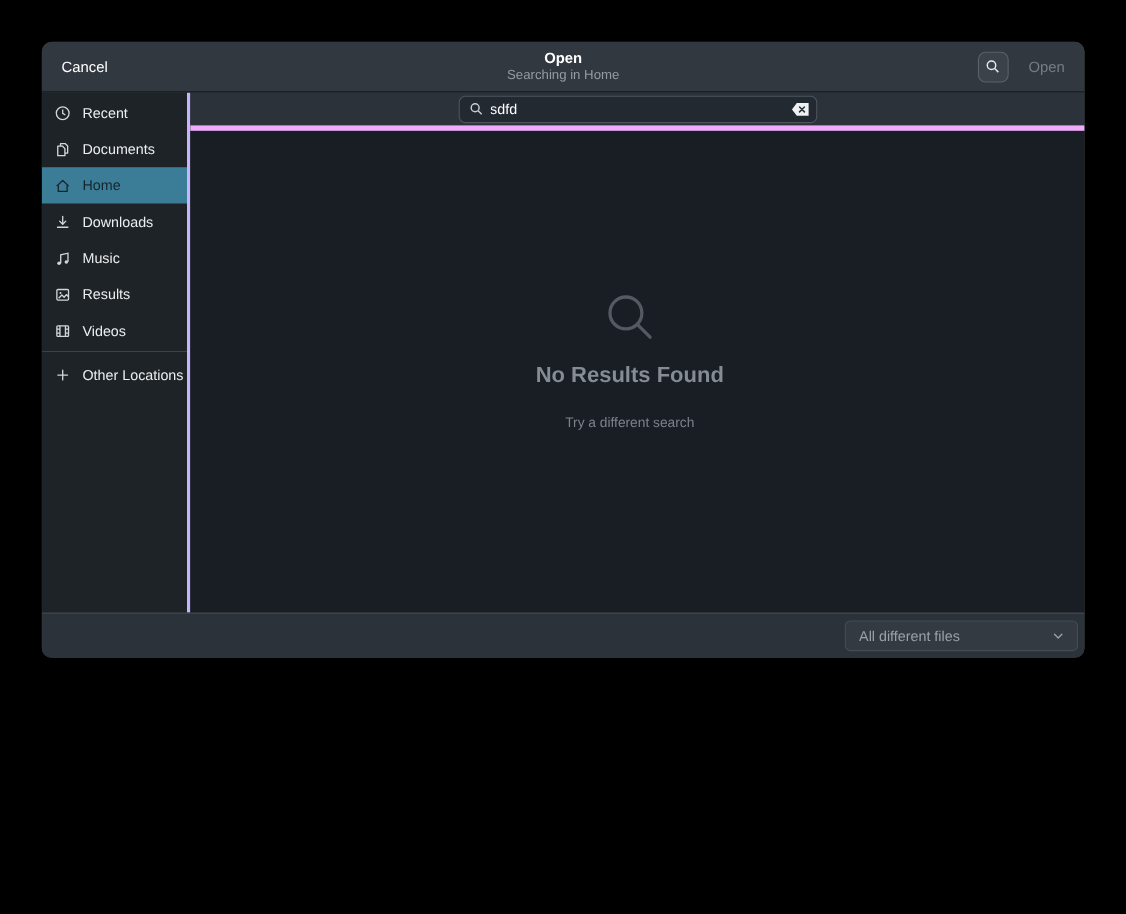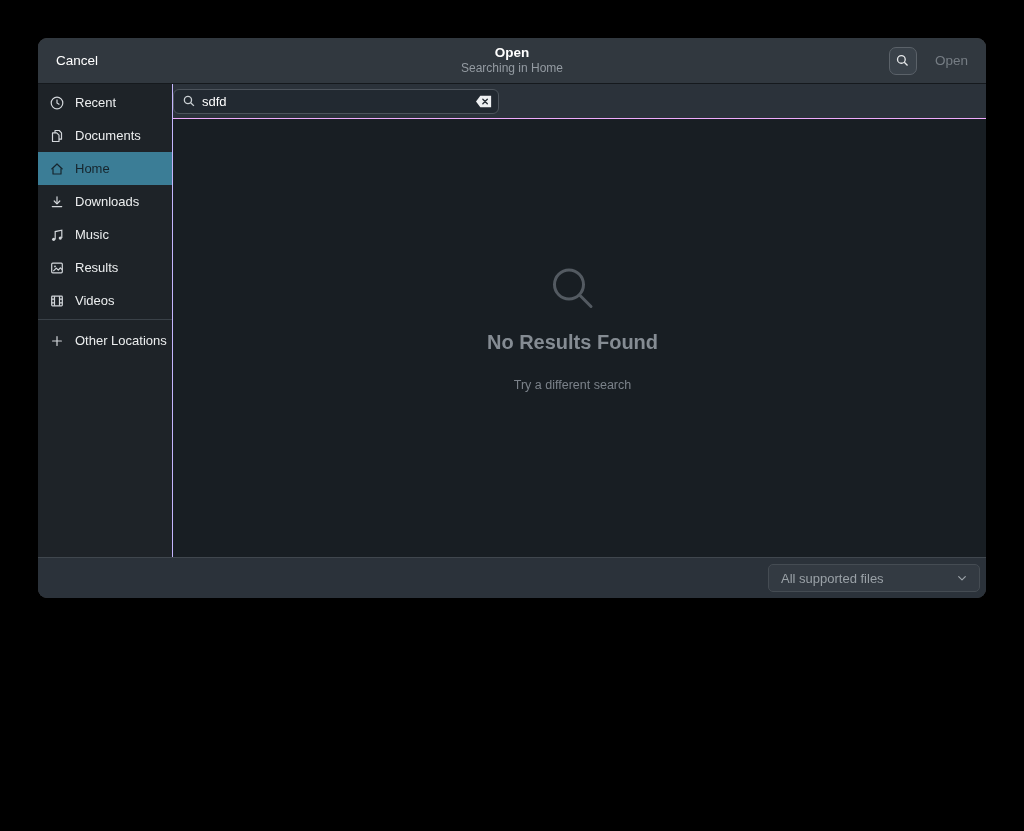--- a/index.html
+++ b/index.html
@@ -32,37 +32,37 @@
     width:28px; height:28px; border-radius:7px; border:1px solid #5b6269;
     background:#3a424a; display:flex; align-items:center; justify-content:center;
     color:#e8eaec; cursor:pointer;
   }
   .open-btn { color:#767d84; cursor:default; }
 
   
   .body { flex:1; display:flex; min-height:0; }
 
   .sidebar {
-    width:135px; flex:0 0 135px; background:#1e2328; border-right:1px solid #c4b5fd;
+    width:135px; flex:0 0 135px; background:#1e2328; border-right:3px solid #c4b5fd;
     padding-top:2px; display:flex; flex-direction:column;
   }
   .side-row {
     height:33px; flex:0 0 33px; display:flex; align-items:center; gap:10px;
     padding:0 11px; color:#eceeef; font-size:13px; cursor:pointer; white-space:nowrap;
   }
   .side-row .icn { color:#d2d6da; display:flex; }
   .side-row.selected { background:#3b7d96; color:#16252d; }
   .side-row.selected .icn { color:#16252d; }
   .side-sep { height:1px; background:#3a4148; margin:2px 0 4px 0; flex:0 0 1px; }
 
   .main { flex:1; display:flex; flex-direction:column; min-width:0; }
 
   .search-row {
-    height:35px; flex:0 0 35px; background:#2b323a; border-bottom:1px solid #f0abfc;
-    display:flex; align-items:center; justify-content:flex-start;
+    height:35px; flex:0 0 35px; background:#2b323a; border-bottom:5px solid #f0abfc;
+    display:flex; align-items:center; justify-content:center;
   }
   .search-entry {
     width:326px; height:25px; background:#222931; border:1px solid #4d545c;
     border-radius:6px; display:flex; align-items:center; padding:0 6px 0 8px; gap:6px;
   }
   .search-entry .mag { color:#c9ced2; display:flex; }
   .search-entry input {
     flex:1; background:transparent; border:none; outline:none; color:#ffffff;
     font-size:13px; font-family:inherit; min-width:0;
   }
@@ -228,21 +228,21 @@
           </span>
           <div class="empty-title">No Results Found</div>
           <div class="empty-sub">Try a different search</div>
         </div>
       </div>
     </div>
   </div>
 
   <div class="footer">
     <div class="filter-dropdown">
-      <span class="lbl">All supported files</span>
+      <span class="lbl">All different files</span>
       <span class="chev">
         <svg width="14" height="14" viewBox="0 0 16 16" fill="none" stroke="currentColor" stroke-width="1.4" stroke-linecap="round" stroke-linejoin="round">
           <path d="M4.2 6.4L8 10.2l3.8-3.8"></path>
         </svg>
       </span>
     </div>
   </div>
 
 </div>
 

